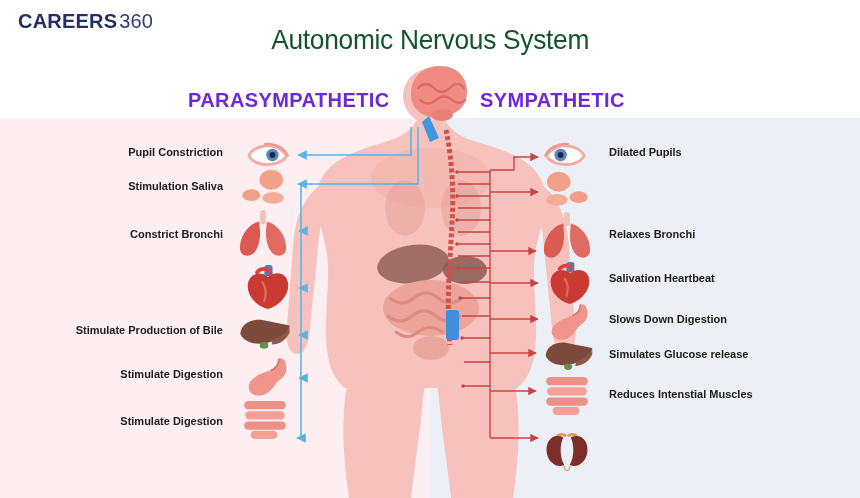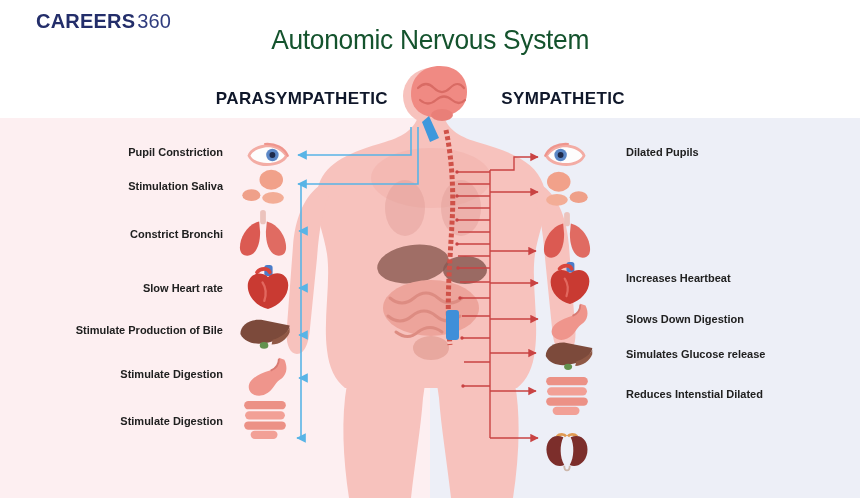--- a/index.html
+++ b/index.html
@@ -1,36 +1,36 @@
 <!DOCTYPE html>
 <html><head>
 <meta charset="utf-8">
 <style>
   html,body{margin:0;padding:0;background:#fff;}
   #stage{position:relative;width:860px;height:498px;overflow:hidden;background:#ffffff;
          font-family:"Liberation Sans", sans-serif;}
   .bg-left{position:absolute;left:0;top:118px;width:430px;height:380px;background:#fdeff1;}
   .bg-right{position:absolute;left:430px;top:118px;width:430px;height:380px;background:#edeff7;}
 
-  .logo{position:absolute;left:36px;top:10px;font-size:20px;letter-spacing:.2px;z-index:6;cursor:pointer;text-align:center;}
+  .logo{position:absolute;left:18px;top:10px;font-size:20px;letter-spacing:.2px;z-index:6;cursor:pointer;text-align:center;}
   .logo .brand{font-weight:800;color:#232e6a;}
   .logo .suffix{font-weight:400;color:#2f3c7e;margin-left:2px;}
 
   .title{position:absolute;left:0;right:0;top:24px;text-align:center;z-index:6;
          font-size:28px;font-weight:400;color:#14532d;letter-spacing:-.3px;}
   .title span{display:inline-block;transform:scaleX(.94);}
 
-  .col-header{position:absolute;top:89px;z-index:6;font-size:17px;font-weight:800;color:#0f172a;
-              letter-spacing:.4px;text-align:right;}
+  .col-header{position:absolute;top:89px;z-index:6;font-size:20px;font-weight:800;color:#6d28d9;
+              letter-spacing:.4px;text-align:left;}
   .col-header.left{left:188px;width:200px;}
   .col-header.right{left:480px;width:145px;}
 
   .lbl{position:absolute;z-index:6;font-size:11px;font-weight:600;color:#202020;white-space:nowrap;}
   .lbl.l{right:637px;text-align:right;}
-  .lbl.r{left:626px;text-align:right;}
+  .lbl.r{left:609px;text-align:right;}
 
   .org{position:absolute;z-index:5;}
   .flip{transform:scaleX(-1);}
 
   svg.layer{position:absolute;z-index:3;}
   #bodysvg{left:180px;top:58px;z-index:2;}
   #wires{left:0;top:0;z-index:4;}
 </style>
 </head>
 <body>
@@ -217,24 +217,24 @@
   <svg class="org" style="left:542px;top:373px" width="50" height="46">
       <use href="#i-intestine"></use>
     </svg>
   <svg class="org" style="left:544px;top:432px" width="46" height="40">
       <use href="#i-kidneys"></use>
     </svg>
 
   <div class="lbl l" style="top:146px">Pupil Constriction</div>
   <div class="lbl l" style="top:180px">Stimulation Saliva</div>
   <div class="lbl l" style="top:228px">Constrict Bronchi</div>
-  <div class="lbl l" style="top:282px">Slow Heart rate</div>
   <div class="lbl l" style="top:324px">Stimulate Production of Bile</div>
   <div class="lbl l" style="top:368px">Stimulate Digestion</div>
   <div class="lbl l" style="top:415px">Stimulate Digestion</div>
 
   <div class="lbl r" style="top:146px">Dilated Pupils</div>
-  <div class="lbl r" style="top:272px">Increases Heartbeat</div>
+  <div class="lbl r" style="top:228px">Relaxes Bronchi</div>
+  <div class="lbl r" style="top:272px">Salivation Heartbeat</div>
   <div class="lbl r" style="top:313px">Slows Down Digestion</div>
   <div class="lbl r" style="top:348px">Simulates Glucose release</div>
-  <div class="lbl r" style="top:388px">Reduces Intenstial Dilated</div>
+  <div class="lbl r" style="top:388px">Reduces Intenstial Muscles</div>
 
 </div>
 
 </body></html>

